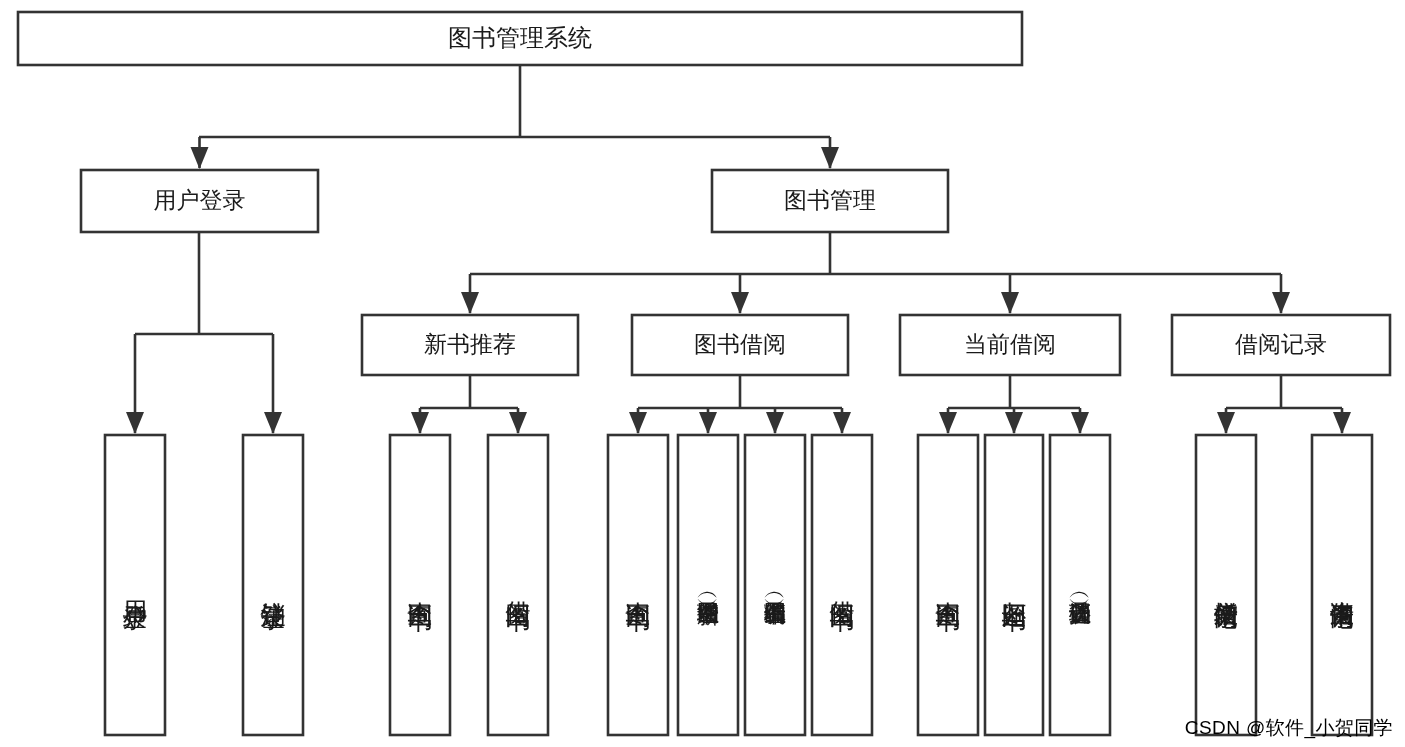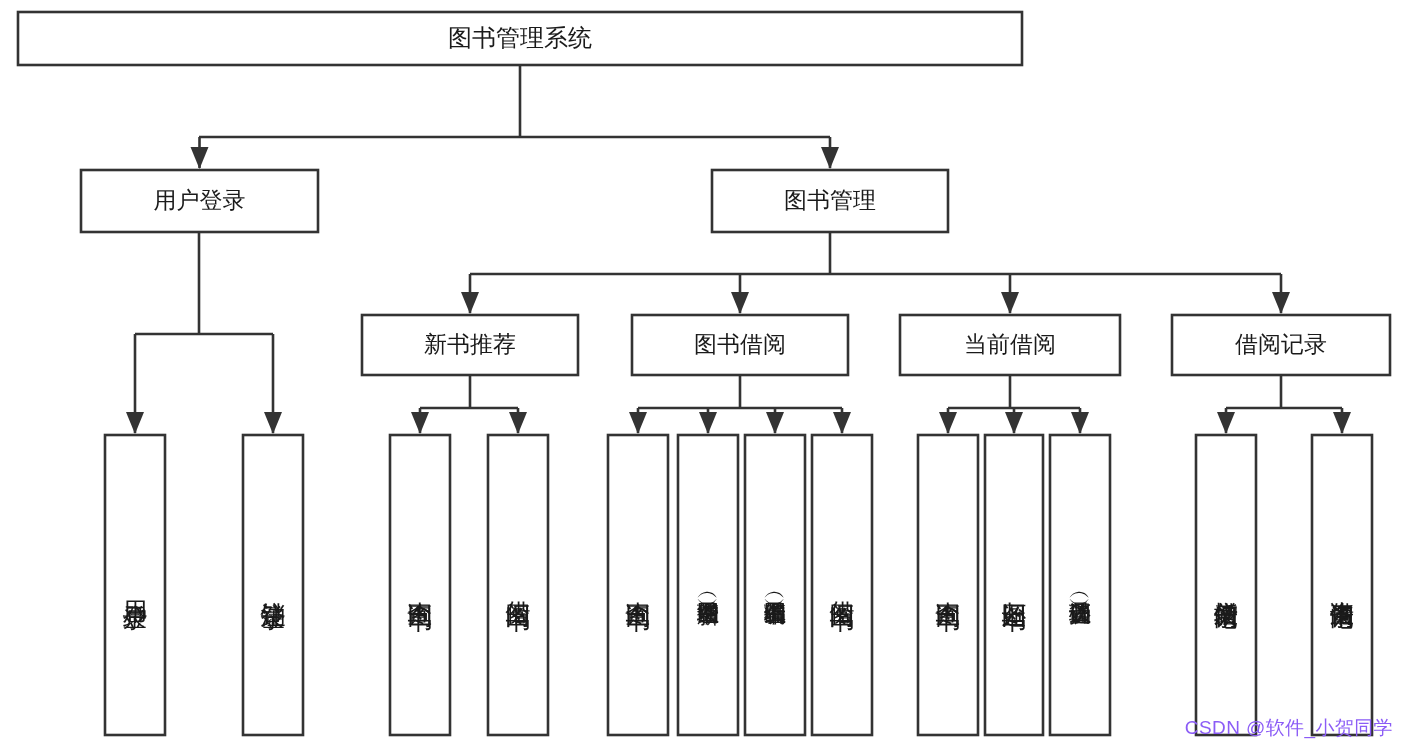--- a/index.html
+++ b/index.html
@@ -72,21 +72,21 @@
     text-align: center;
     white-space: nowrap;
     pointer-events: none;
   }
   .watermark {
     position: absolute;
     right: 12px;
     bottom: 6px;
     font-family: "Liberation Sans", "DejaVu Sans", sans-serif;
     font-size: 19px;
-    color: #8b5cf6;
+    color: #000000;
     white-space: nowrap;
     letter-spacing: 0.4px;
   }
 </style>
 </head>
 <body>
 
 <div id="diagram-root">
 
   <svg class="flow" viewBox="0 0 1405 747">

